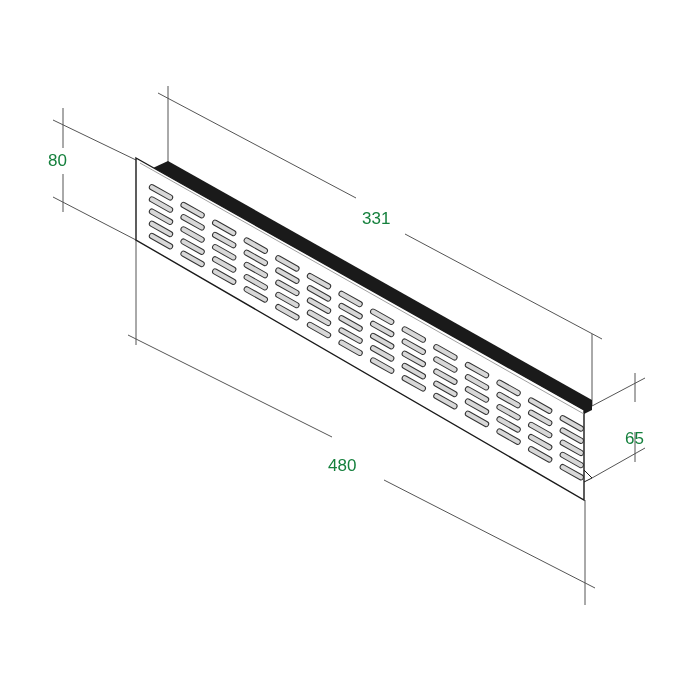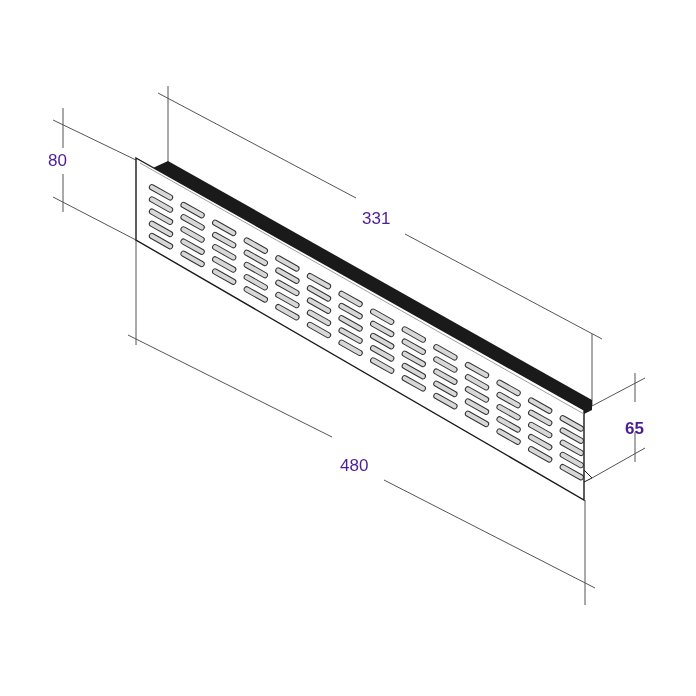--- a/index.html
+++ b/index.html
@@ -1,18 +1,18 @@
 <!DOCTYPE html>
 <html><head>
 <meta charset="utf-8">
 <style>
   html, body { margin: 0; padding: 0; background: #ffffff; }
   body { width: 696px; height: 696px; position: relative; overflow: hidden; font-family: "Liberation Sans", sans-serif; }
   #canvas { position: absolute; left: 0; top: 0; width: 696px; height: 696px; }
-  .dim-label { position: absolute; font-size: 17px; color: #4c1d95; font-family: "Liberation Sans", sans-serif; line-height: 1; }
+  .dim-label { position: absolute; font-size: 17px; color: #15803d; font-family: "Liberation Sans", sans-serif; line-height: 1; }
 </style>
 </head>
 <body>
 
 <svg id="canvas" width="696" height="696" viewBox="0 0 696 696" xmlns="http://www.w3.org/2000/svg">
 
   <g stroke="#555" stroke-width="1" fill="none">
 
     <line x1="63" y1="108" x2="63" y2="148"></line>
     <line x1="63" y1="174" x2="63" y2="212"></line>
@@ -116,14 +116,14 @@
       <rect x="-13" y="-2.6" width="26" height="5.2" rx="2.6" ry="2.6" fill="#d8d8d8" stroke="#333333" stroke-width="1" transform="translate(571.8,423.38750000000005) rotate(29.357753542791272)"></rect>
       <rect x="-13" y="-2.6" width="26" height="5.2" rx="2.6" ry="2.6" fill="#d8d8d8" stroke="#333333" stroke-width="1" transform="translate(571.8,435.58750000000003) rotate(29.357753542791272)"></rect>
       <rect x="-13" y="-2.6" width="26" height="5.2" rx="2.6" ry="2.6" fill="#d8d8d8" stroke="#333333" stroke-width="1" transform="translate(571.8,447.7875) rotate(29.357753542791272)"></rect>
       <rect x="-13" y="-2.6" width="26" height="5.2" rx="2.6" ry="2.6" fill="#d8d8d8" stroke="#333333" stroke-width="1" transform="translate(571.8,459.98750000000007) rotate(29.357753542791272)"></rect>
       <rect x="-13" y="-2.6" width="26" height="5.2" rx="2.6" ry="2.6" fill="#d8d8d8" stroke="#333333" stroke-width="1" transform="translate(571.8,472.18750000000006) rotate(29.357753542791272)"></rect>
     </g>
 </svg>
 
 <div class="dim-label" style="left:48px; top:152px;">80</div>
 <div class="dim-label" style="left:362px; top:210px;">331</div>
-<div class="dim-label" style="left:340px; top:457px;">480</div>
-<div class="dim-label" style="left:625px; top:420px;font-weight:bold;">65</div>
+<div class="dim-label" style="left:328px; top:457px;">480</div>
+<div class="dim-label" style="left:625px; top:430px;">65</div>
 
 </body></html>

